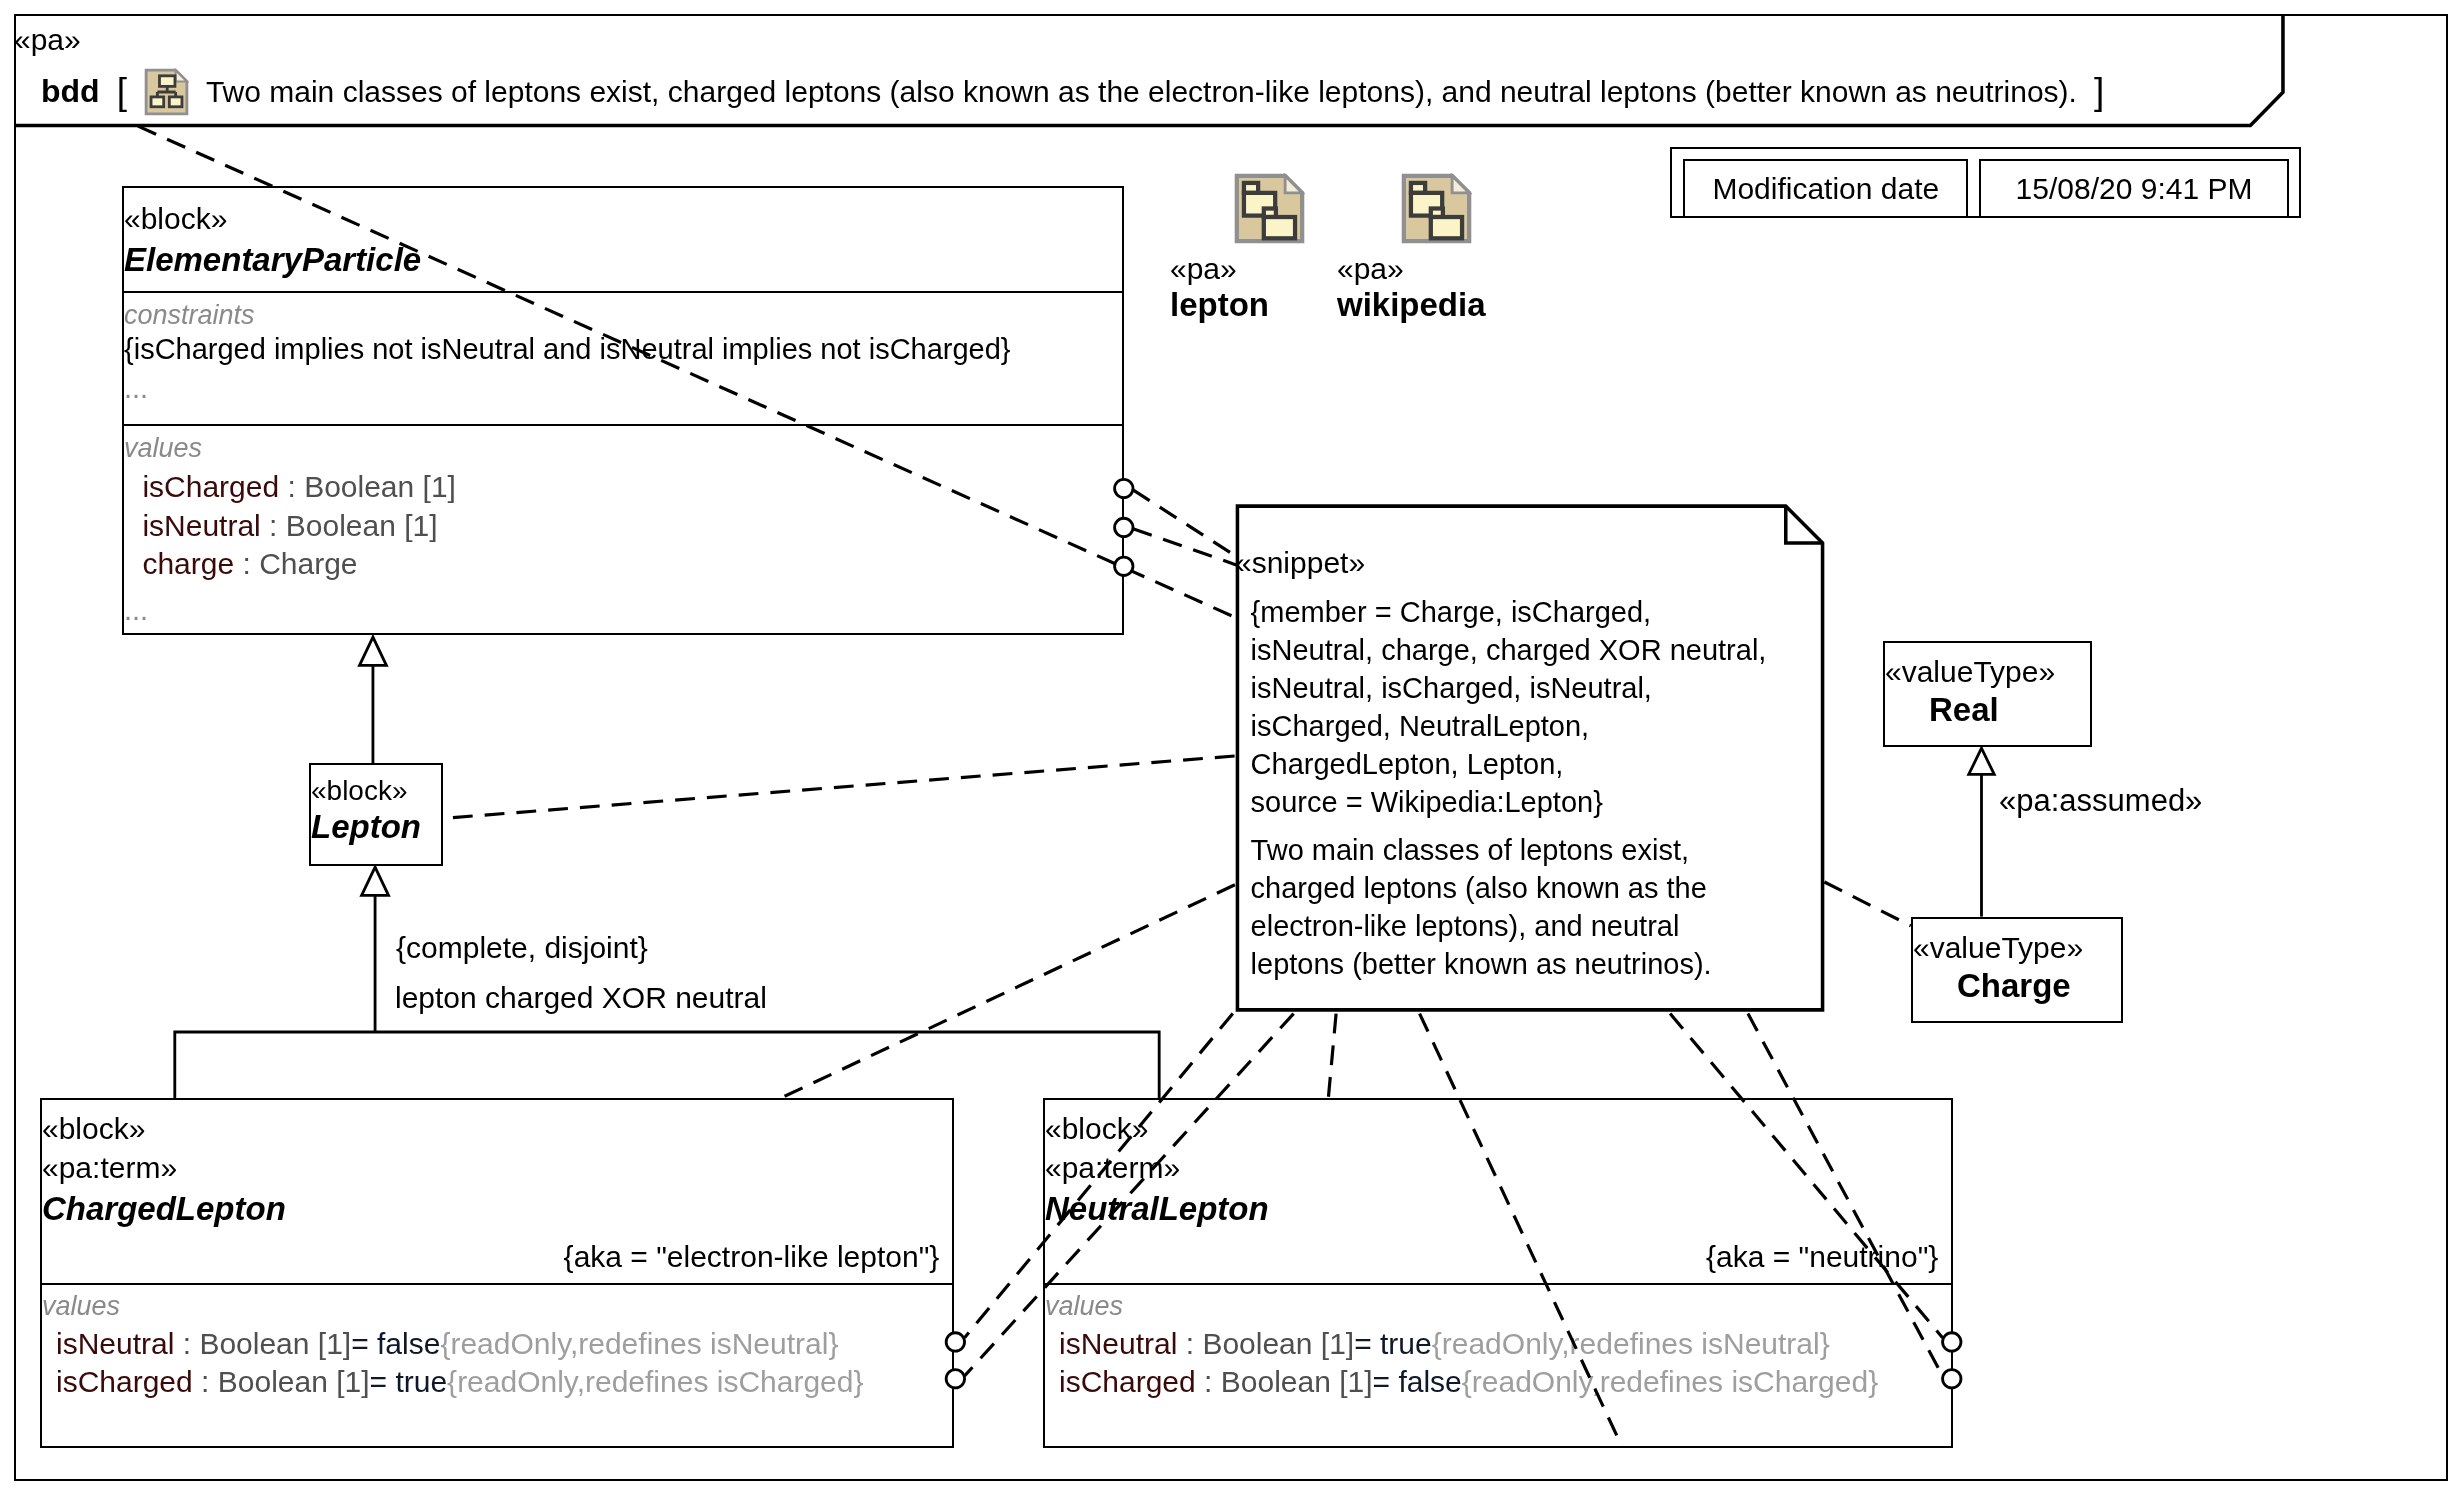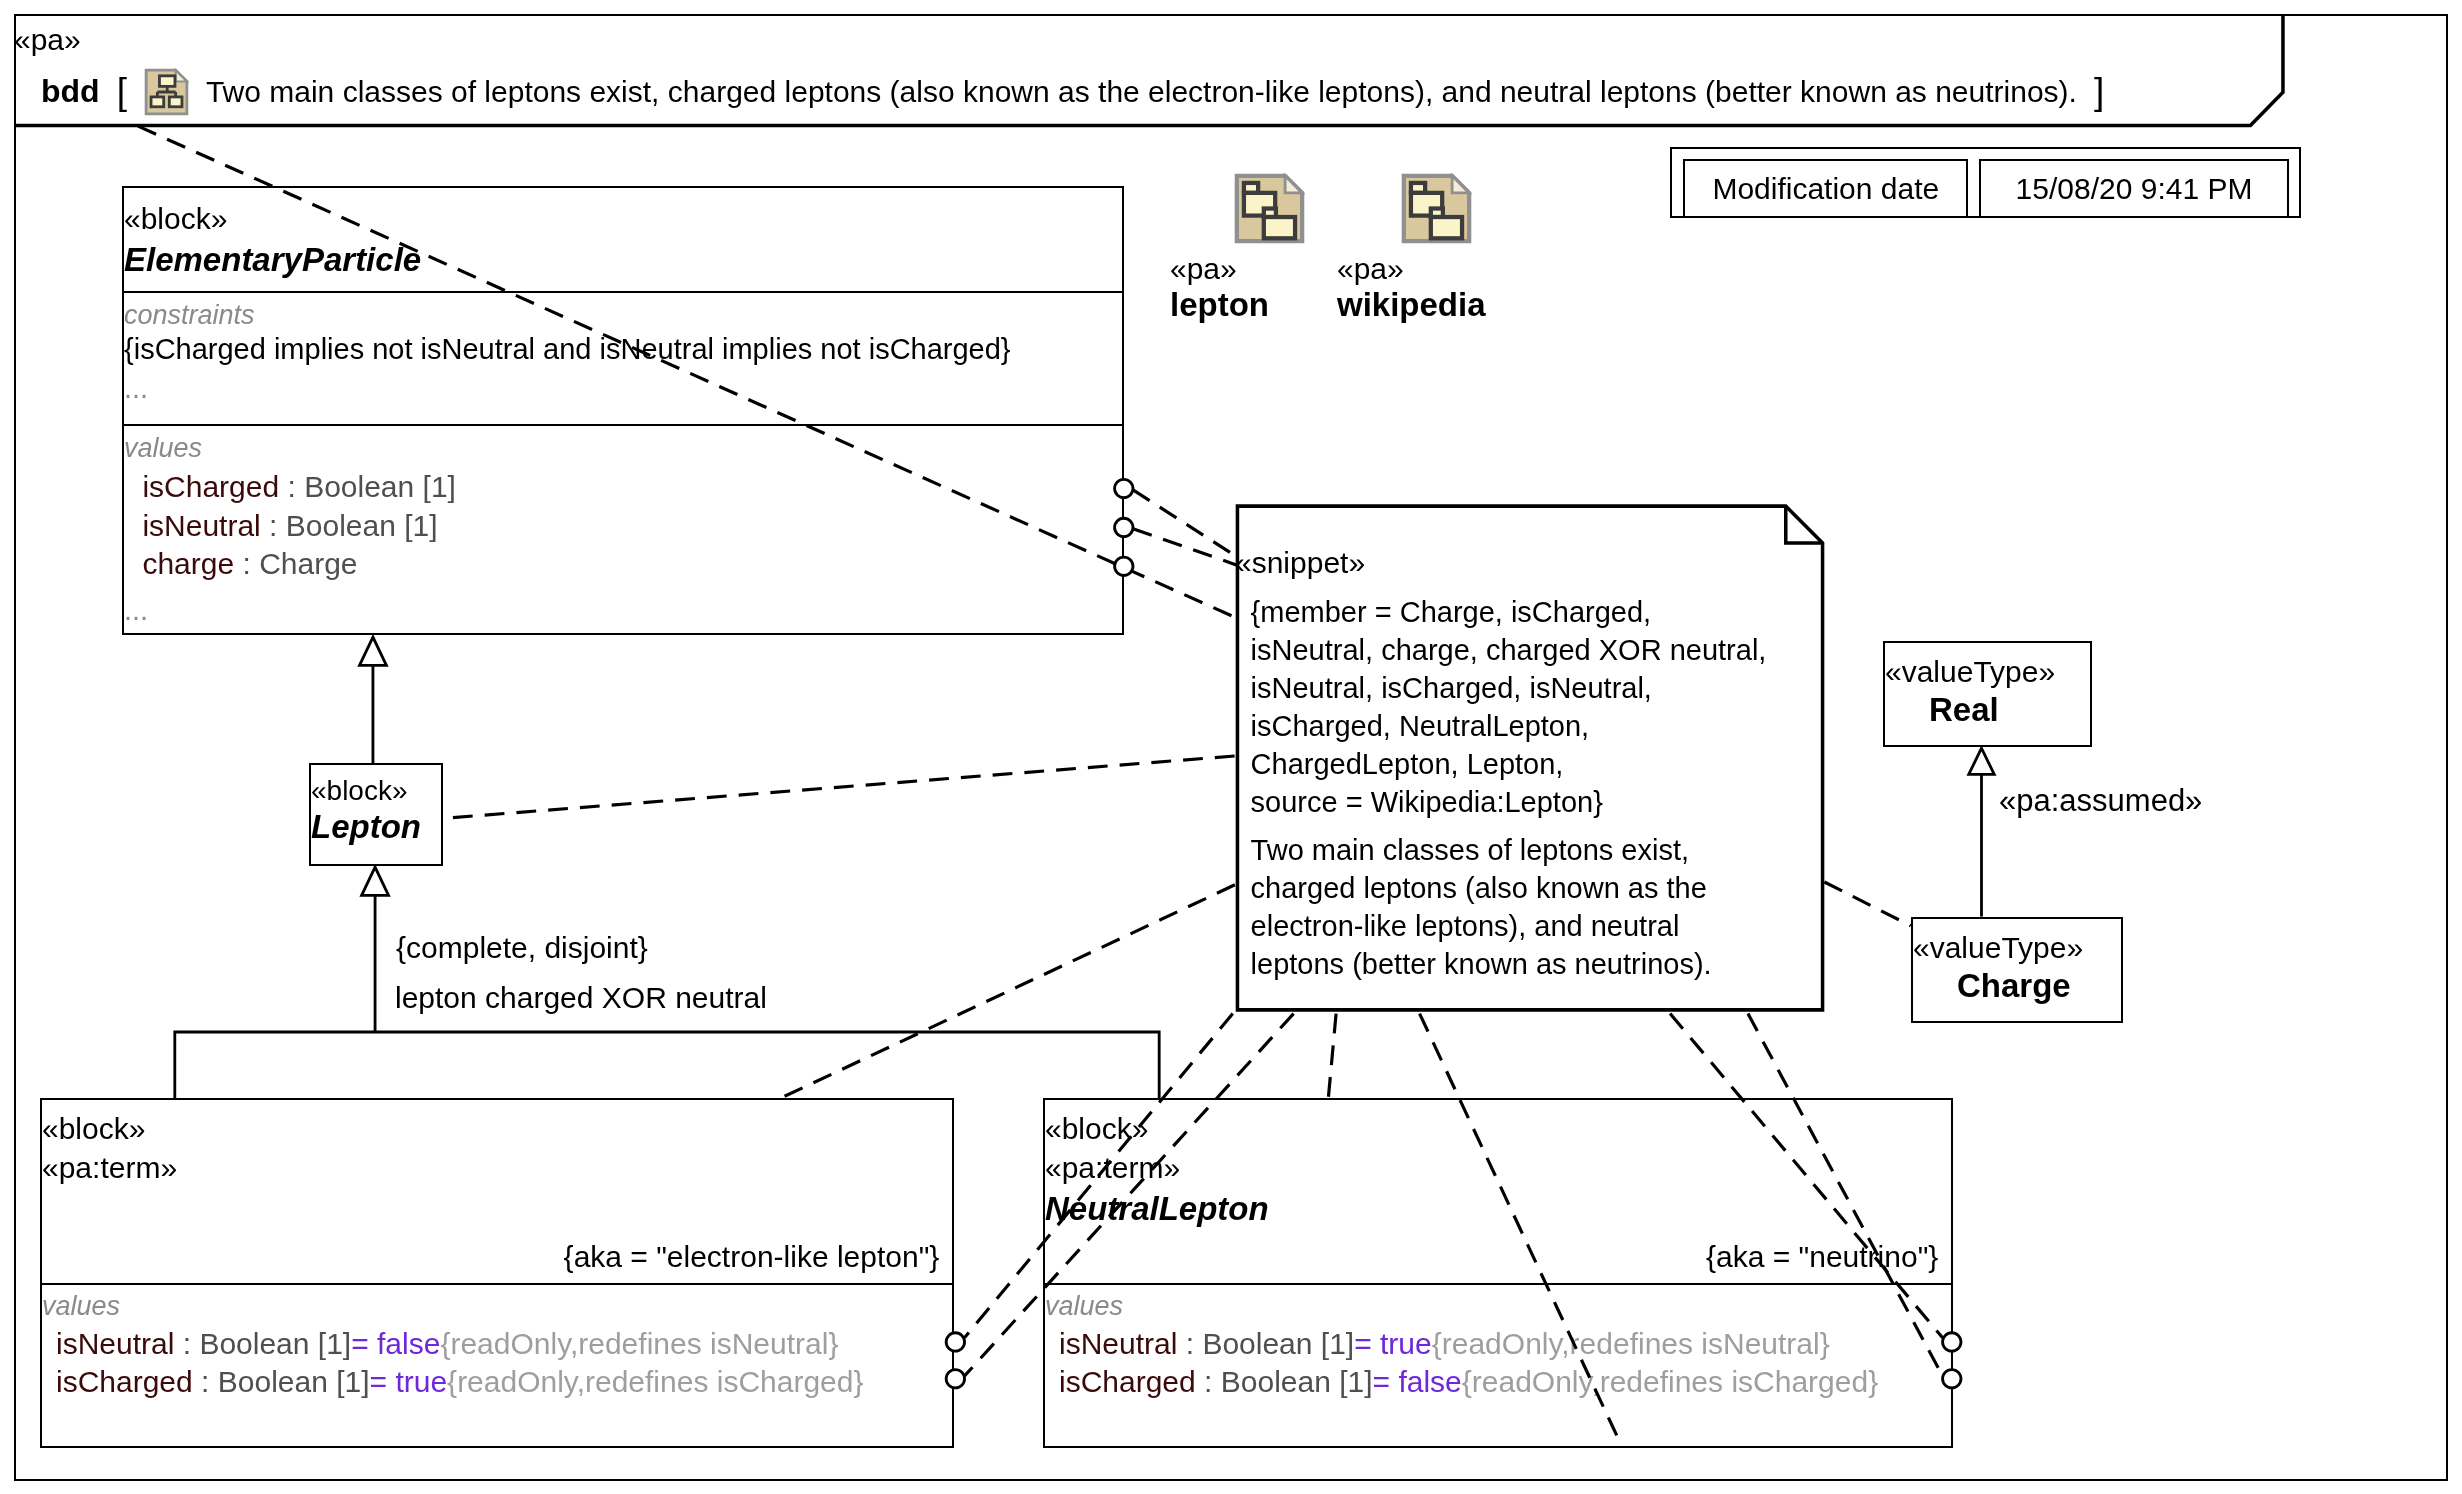--- a/index.html
+++ b/index.html
@@ -10,21 +10,21 @@
   .ctr{text-align:left;}
   .sep{position:absolute;left:0;right:0;border-top:2.8px solid #000;}
   .stereo{font-size:30px;line-height:35px;}
   .blockname{font-size:33px;font-weight:bold;font-style:italic;line-height:40px;}
   .vtname{font-size:33px;font-weight:bold;line-height:40px;padding-left:44px;}
   .cmplabel{font-size:27px;font-style:italic;color:#8a8a8a;line-height:31px;}
   .ellip{font-size:29px;color:#8a8a8a;line-height:31px;}
   .prow{font-size:30px;line-height:37px;white-space:nowrap;}
   .pname{color:#3a0a0a;}
   .ptype{color:#4f4f4f;}
-  .pval{color:#6d28d9;}
+  .pval{color:#0f172a;}
   .pmod{color:#9e9e9e;}
   .akalabel{font-size:30px;line-height:34px;}
   .snptext{font-size:29px;line-height:38px;white-space:nowrap;}
   .hdrtext{font-size:30px;white-space:nowrap;}
   svg{display:block;}
   #overlay{position:absolute;left:0;top:0;pointer-events:none;}
 </style>
 </head>
 <body>
 
@@ -146,20 +146,21 @@
     <div class="abs ctr" style="left:0;right:0;top:10px;font-size:28px;">«block»</div>
     <div class="abs ctr blockname" style="left:0;right:0;top:42px;">Lepton</div>
   </div>
 
   <div class="abs ctr akalabel" style="left:396px;top:931px;width:396px;font-size:30px;">{complete, disjoint}</div>
   <div class="abs akalabel" style="left:395px;top:981px;font-size:30px;">lepton charged XOR neutral</div>
 
   <div class="box" style="left:40px;top:1098px;width:914px;height:350px;">
     <div class="abs ctr stereo" style="left:0;right:0;top:11.3px;">«block»</div>
     <div class="abs ctr stereo" style="left:0;right:0;top:50px;">«pa:term»</div>
+    <div class="abs ctr blockname" style="left:0;right:0;top:89px;">ChargedLepton</div>
     <div class="abs akalabel" style="right:12.7px;top:140px;">{aka = "electron-like lepton"}</div>
     <div class="sep" style="top:183px;"></div>
     <div class="abs ctr cmplabel" style="left:0;right:0;top:191px;">values</div>
     <div class="abs prow" style="left:14px;top:225px;font-size:30px;">
       <span class="pname">isNeutral</span><span class="ptype"> : Boolean [1]</span><span class="pval">= false</span><span class="pmod">{readOnly,redefines isNeutral}</span>
     </div>
     <div class="abs prow" style="left:14px;top:263px;font-size:30px;">
       <span class="pname">isCharged</span><span class="ptype"> : Boolean [1]</span><span class="pval">= true</span><span class="pmod">{readOnly,redefines isCharged}</span>
     </div>
   </div>

